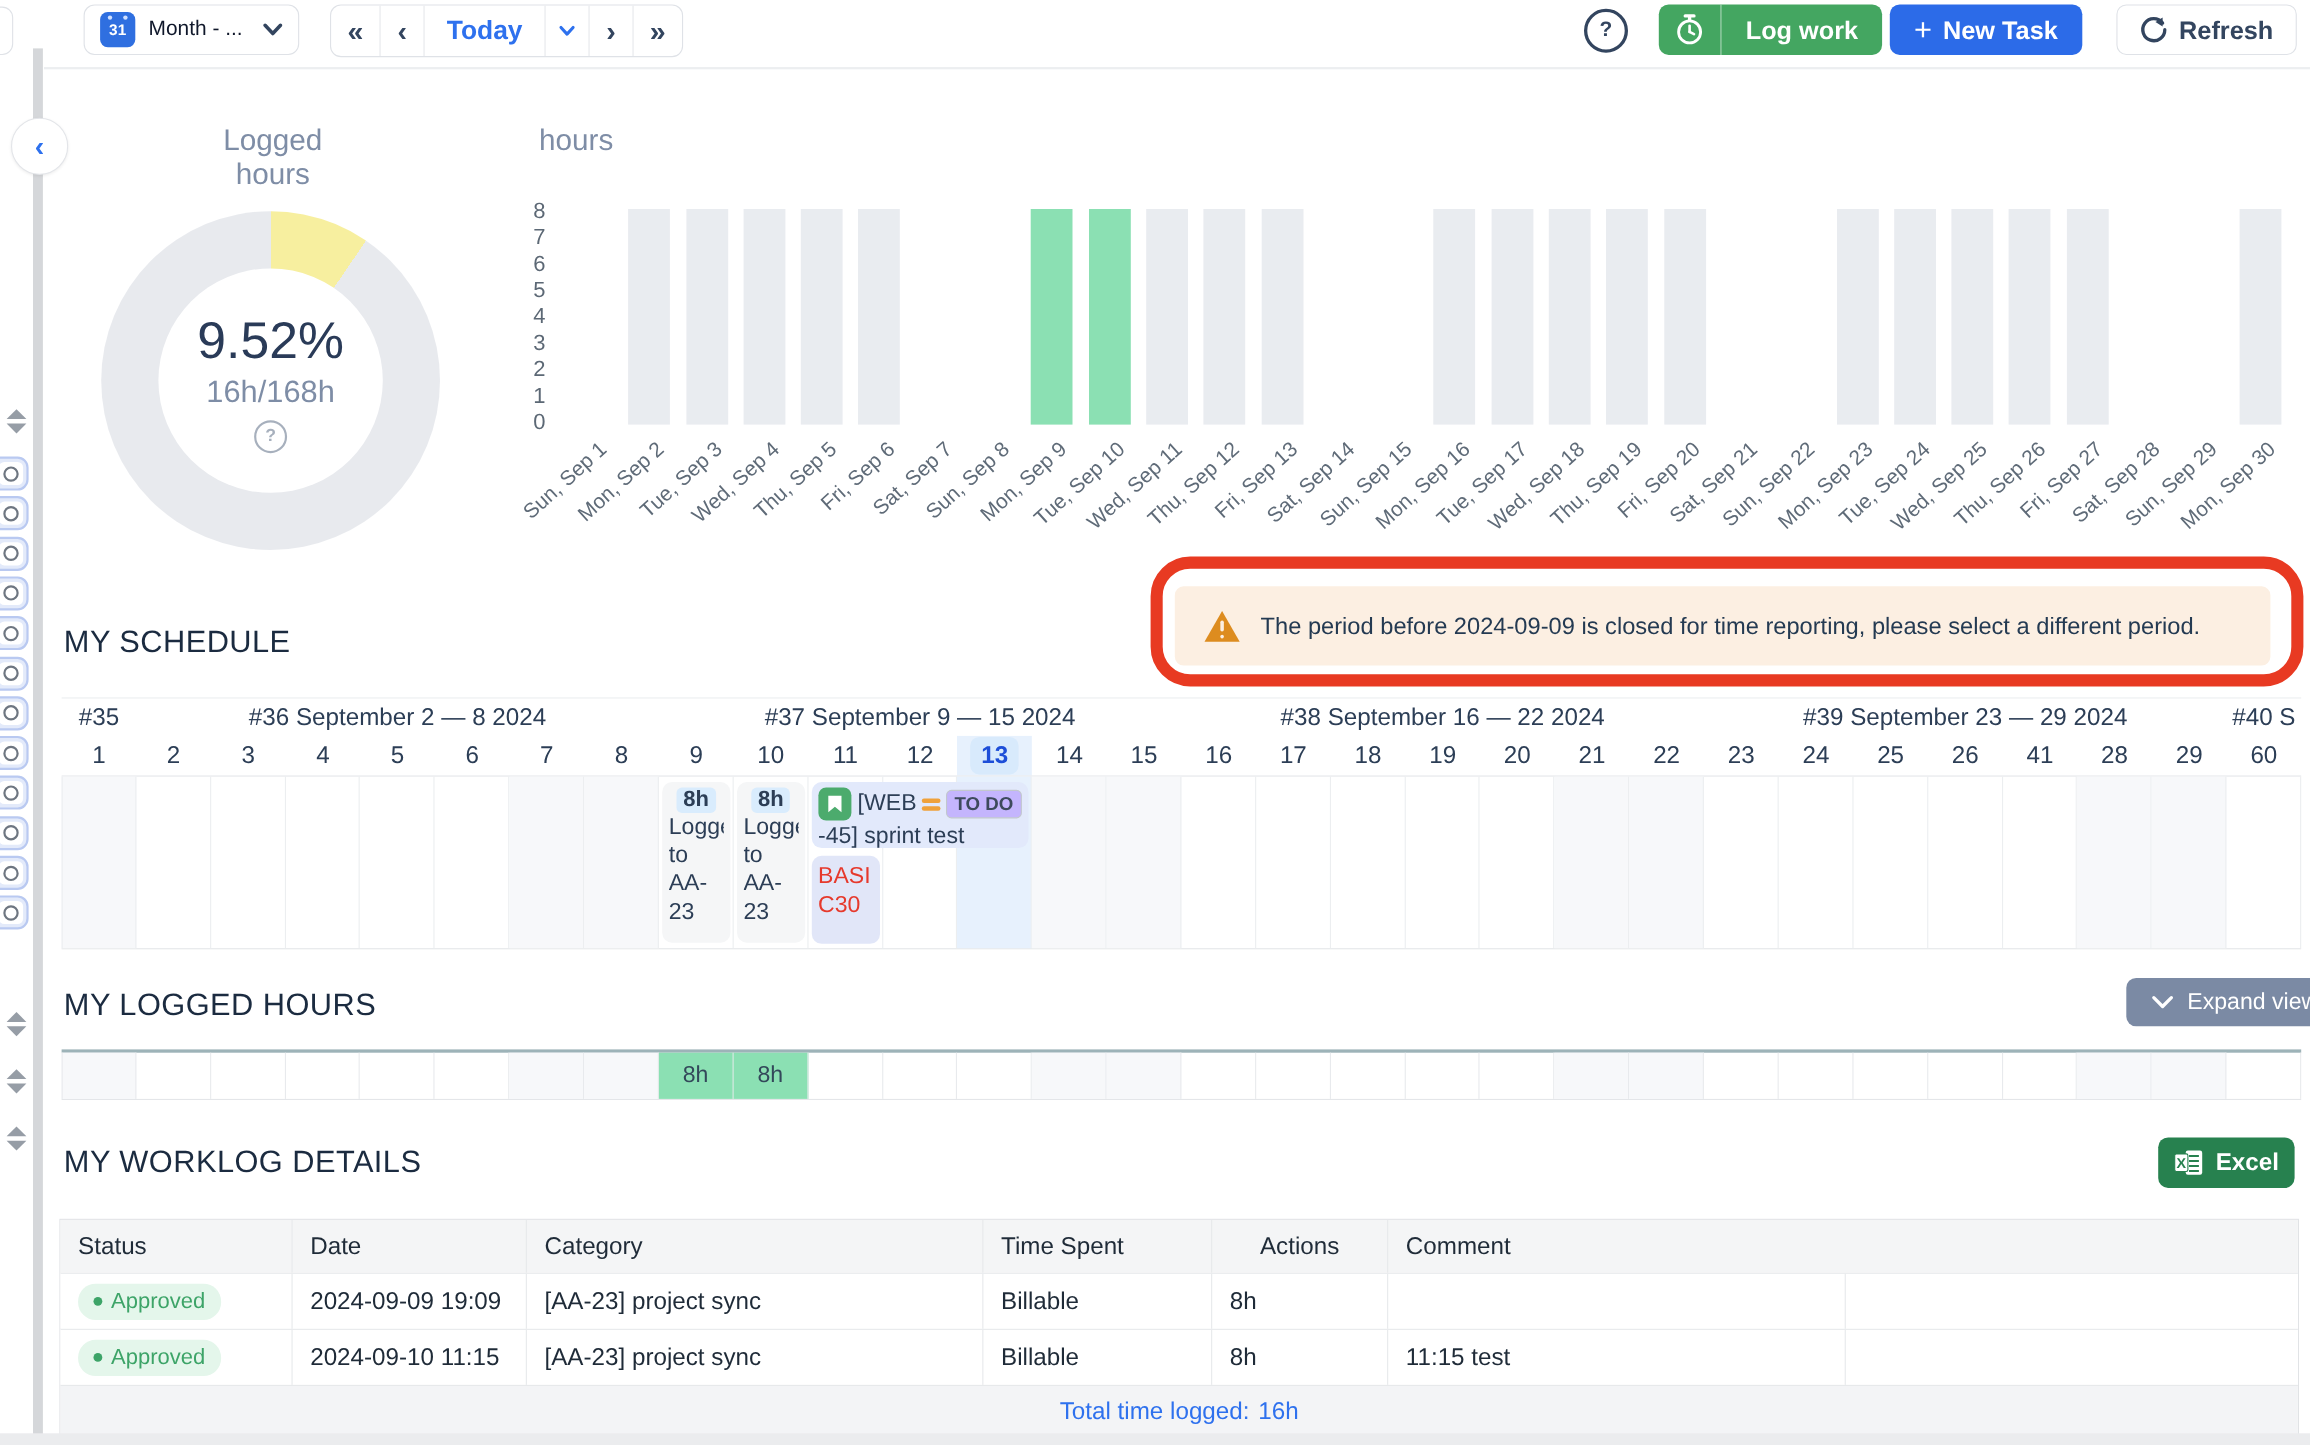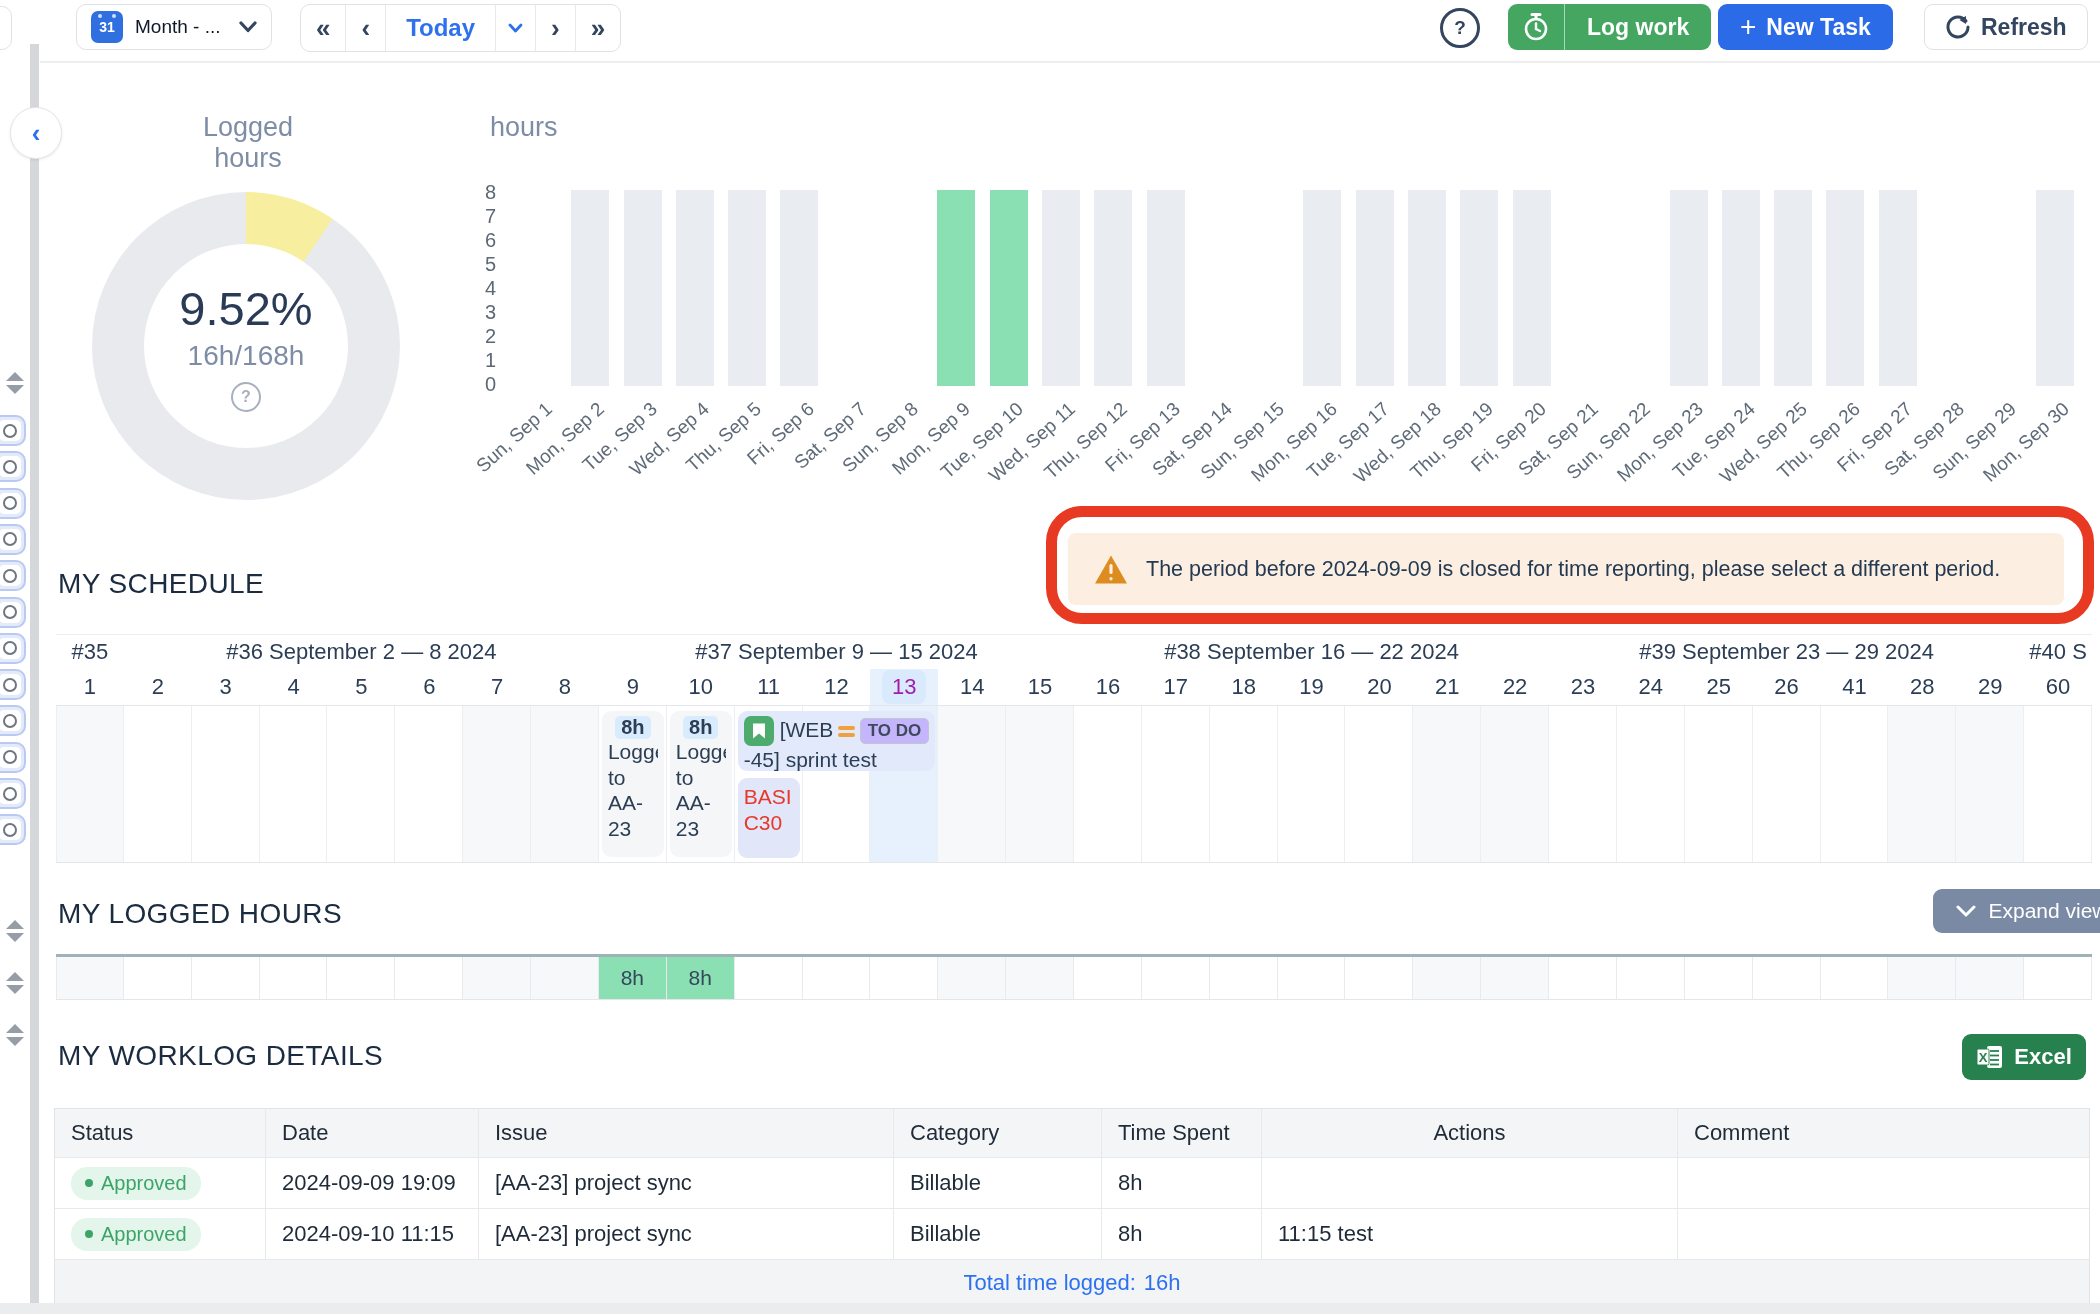--- a/index.html
+++ b/index.html
@@ -431,21 +431,21 @@
         <div class="daycell">4</div>
         <div class="daycell">5</div>
         <div class="daycell">6</div>
         <div class="daycell">7</div>
         <div class="daycell">8</div>
         <div class="daycell">9</div>
         <div class="daycell">10</div>
         <div class="daycell">11</div>
         <div class="daycell">12</div>
         <div class="daycell" style="background: rgb(231, 241, 253);">
-          <div class="daychip" style="background: rgb(216, 234, 252); color: #a21caf;">13</div>
+          <div class="daychip" style="background: rgb(216, 234, 252); color: #1d4ed8; font-weight: bold;">13</div>
         </div>
         <div class="daycell">14</div>
         <div class="daycell">15</div>
         <div class="daycell">16</div>
         <div class="daycell">17</div>
         <div class="daycell">18</div>
         <div class="daycell">19</div>
         <div class="daycell">20</div>
         <div class="daycell">21</div>
         <div class="daycell">22</div>
@@ -563,21 +563,20 @@
       <rect x="1" y="5" width="12" height="16" rx="1.5" fill="#fff" stroke="#27814f" stroke-width="1"></rect>
       <text x="7" y="17.5" text-anchor="middle" font-size="13" font-weight="bold" fill="#27814f" font-family="Liberation Sans, sans-serif">X</text>
     </svg>
     <span>Excel</span>
   </div>
 
   <div class="wtable">
     <div class="trow thead" id="tableHead">
         <div class="tcell">Status</div>
         <div class="tcell">Date</div>
-        <div class="tcell">Issue</div>
         <div class="tcell">Category</div>
         <div class="tcell">Time Spent</div>
         <div class="tcell center">Actions</div>
         <div class="tcell">Comment</div>
       </div>
     <div id="tableBody">
         <div class="trow tbodyrow">
           <div class="tcell">
             <div class="status-pill"><i></i>Approved</div>
           </div>

